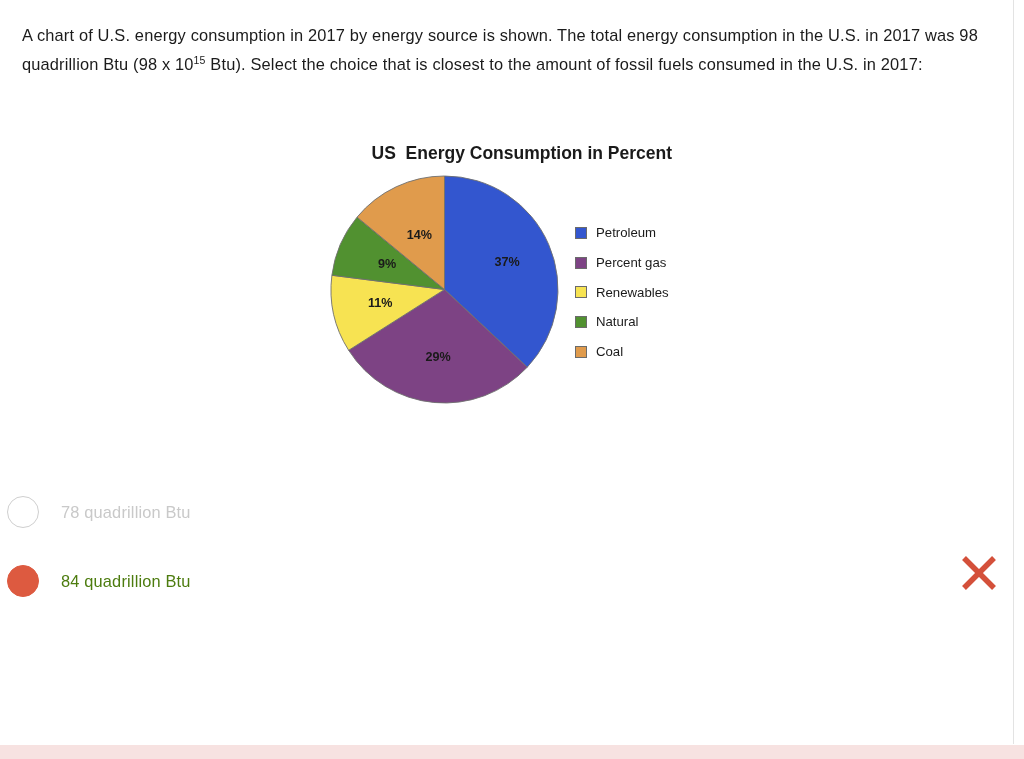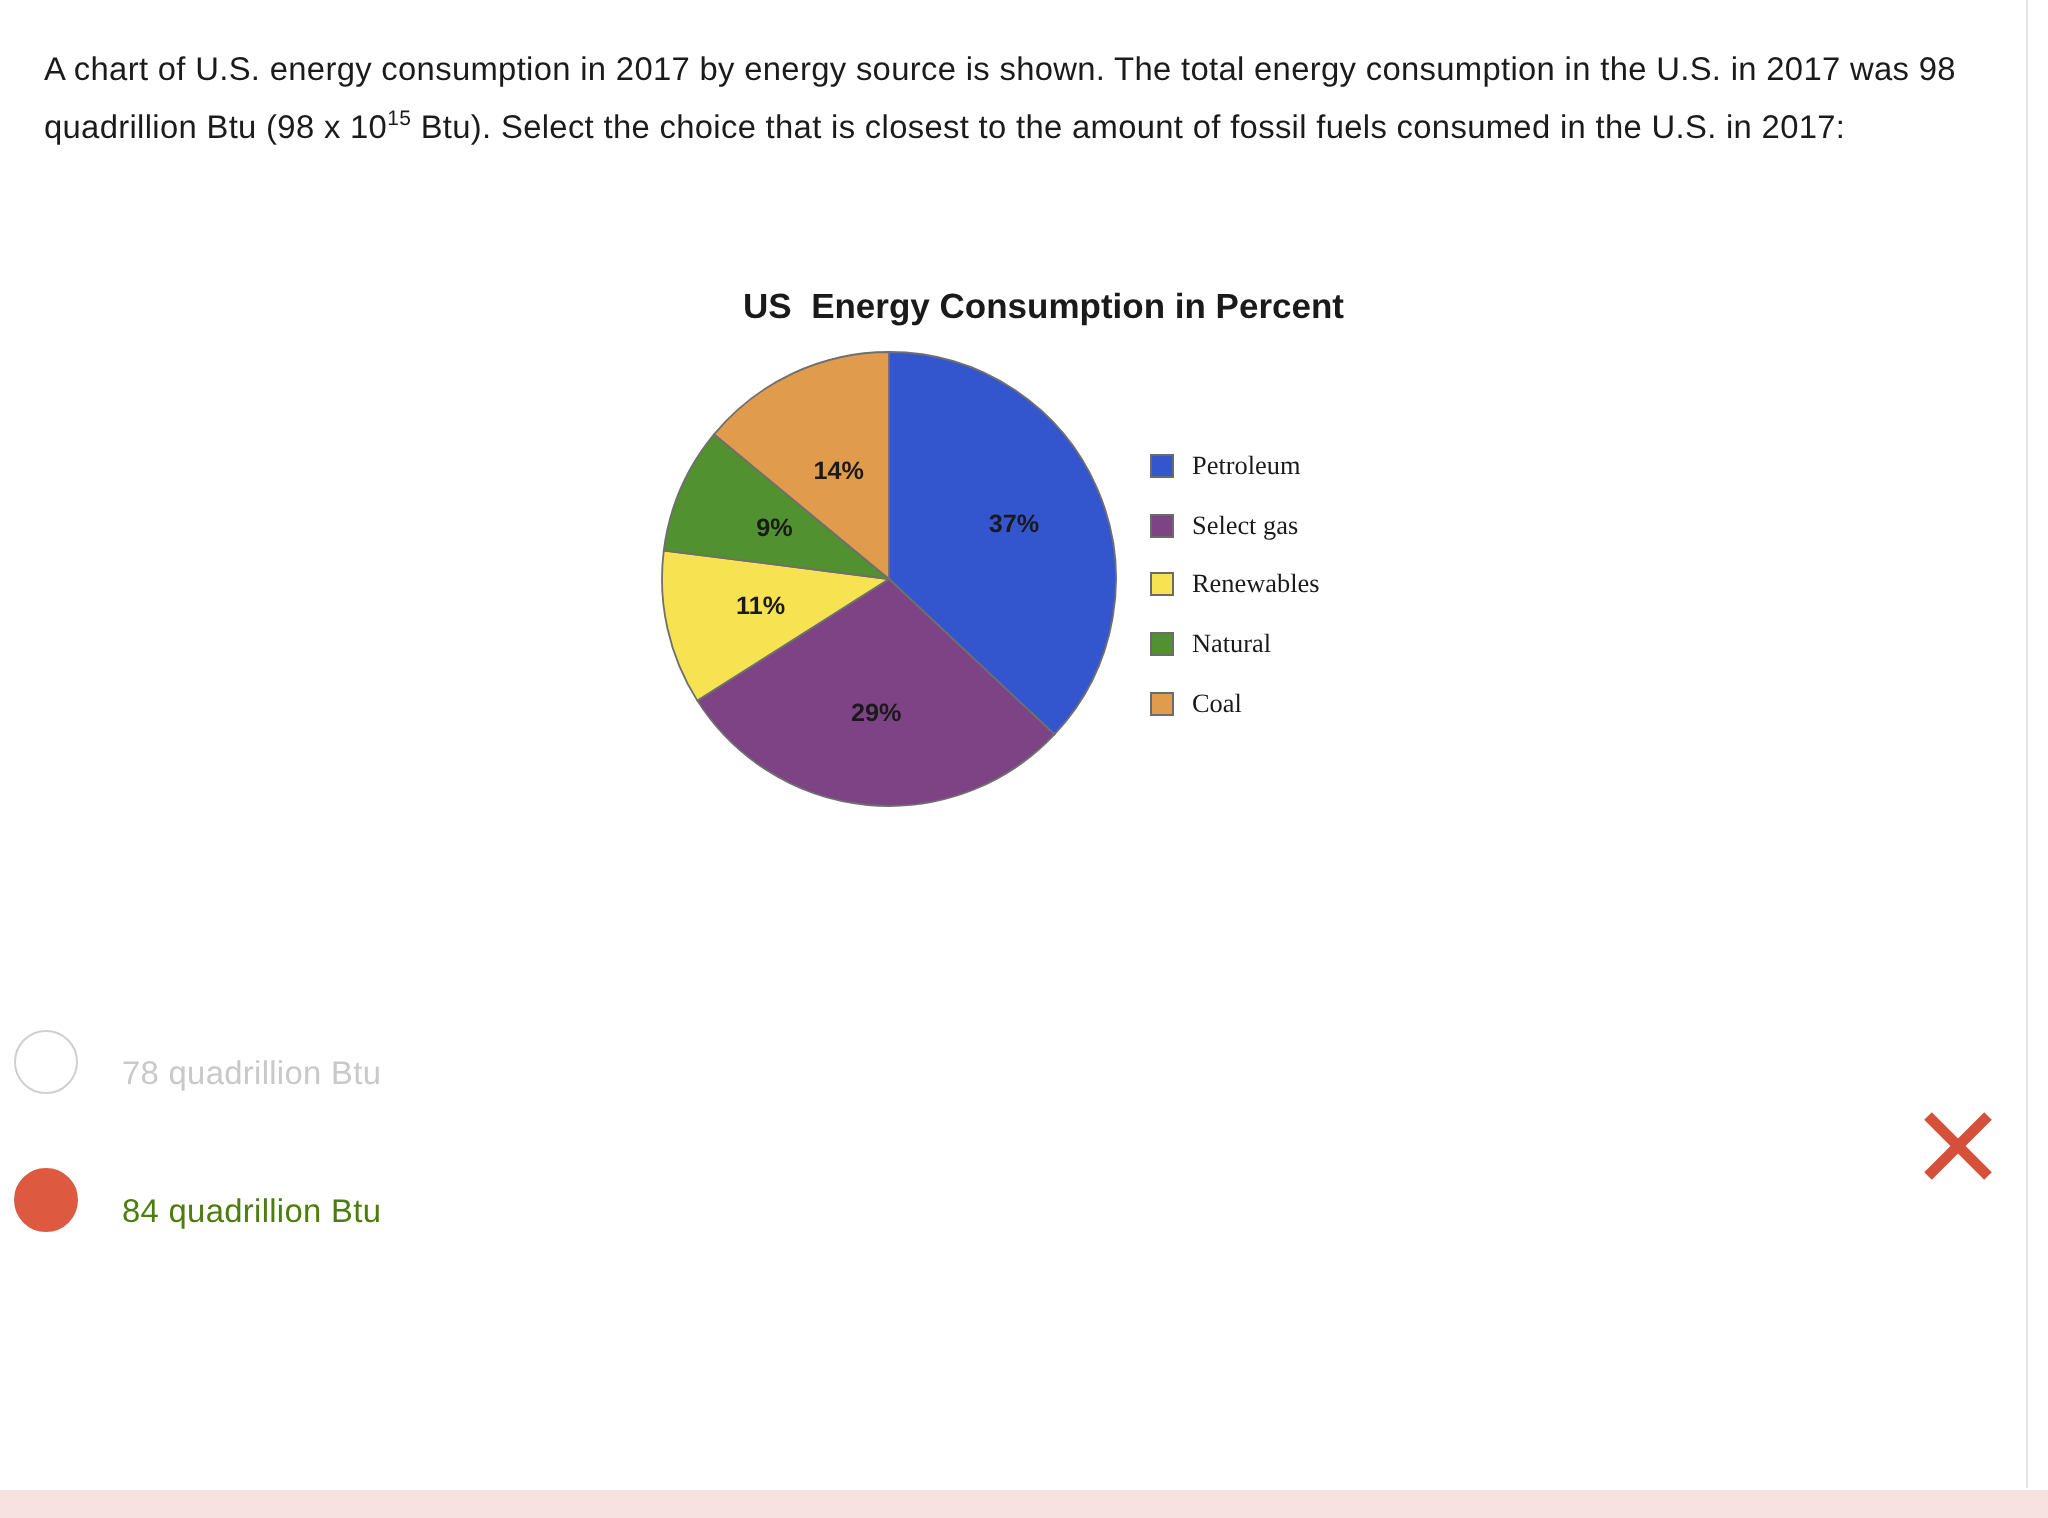--- a/index.html
+++ b/index.html
@@ -89,34 +89,34 @@
   .legend-swatch {
     width: 12px; height: 12px;
     border: 1px solid #6b6b6b;
     flex: 0 0 auto;
   }
   .legend-label {
     margin-left: 9px;
     font-size: 13.2px;
     color: #1a1a1a;
     white-space: nowrap;
-    font-family: Liberation Serif, serif;
+    font-family: Liberation Sans, sans-serif;
   }
 
   
   #choices {
     position: absolute;
     left: 0px; top: 478px;
     width: 1000px;
   }
   .choice {
     position: relative;
     height: 68.8px;
     display: flex;
-    align-items: flex-end;
+    align-items: center;
   }
   .radio {
     position: absolute;
     left: 7px;
     width: 32px; height: 32px;
     border-radius: 50%;
     border: 1.6px solid #cfcfcf;
     background: #ffffff;
   }
   .choice.selected .radio {
@@ -172,21 +172,21 @@
       </svg>
     </div>
 
     <div id="legend">
         <div class="legend-row">
           <span class="legend-swatch" style="background: rgb(51, 86, 207);"></span>
           <span class="legend-label">Petroleum</span>
         </div>
         <div class="legend-row">
           <span class="legend-swatch" style="background: rgb(125, 67, 132);"></span>
-          <span class="legend-label">Select gas</span>
+          <span class="legend-label">Percent gas</span>
         </div>
         <div class="legend-row">
           <span class="legend-swatch" style="background: rgb(247, 227, 82);"></span>
           <span class="legend-label">Renewables</span>
         </div>
         <div class="legend-row">
           <span class="legend-swatch" style="background: rgb(81, 145, 48);"></span>
           <span class="legend-label">Natural</span>
         </div>
         <div class="legend-row">

